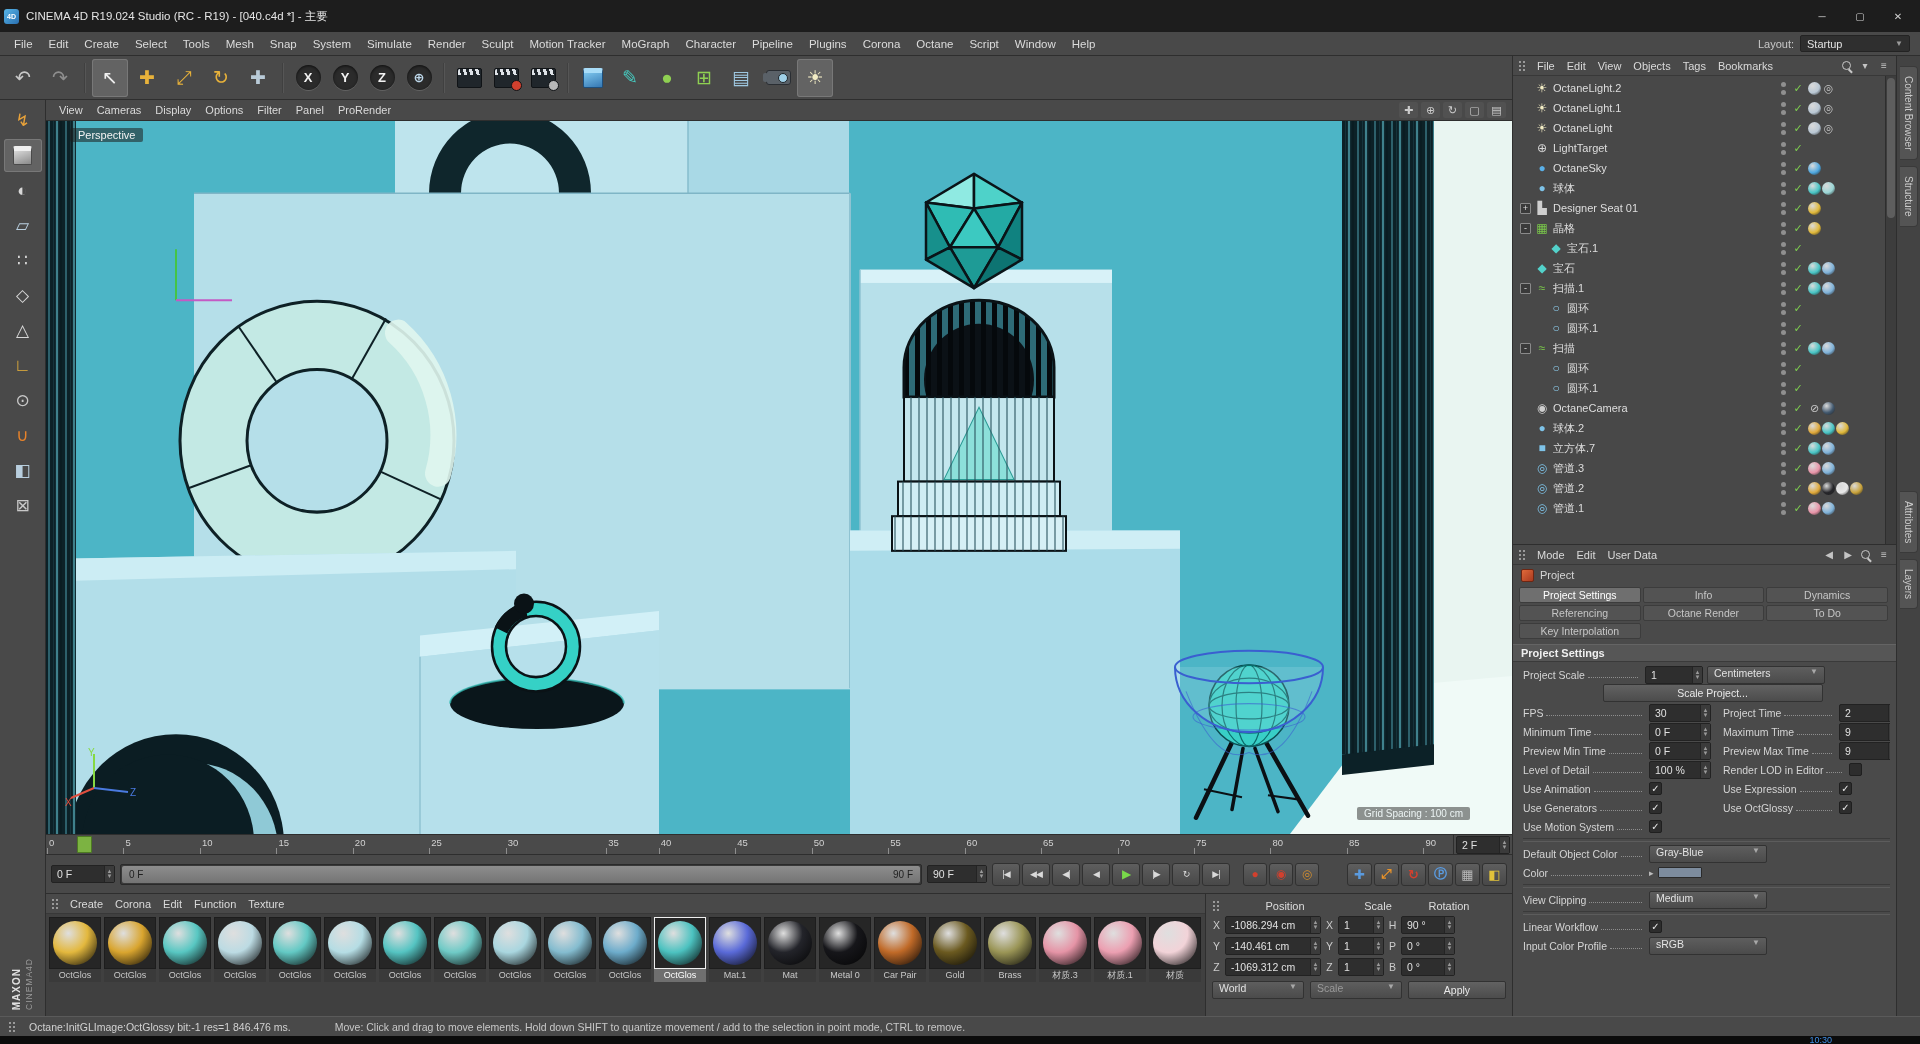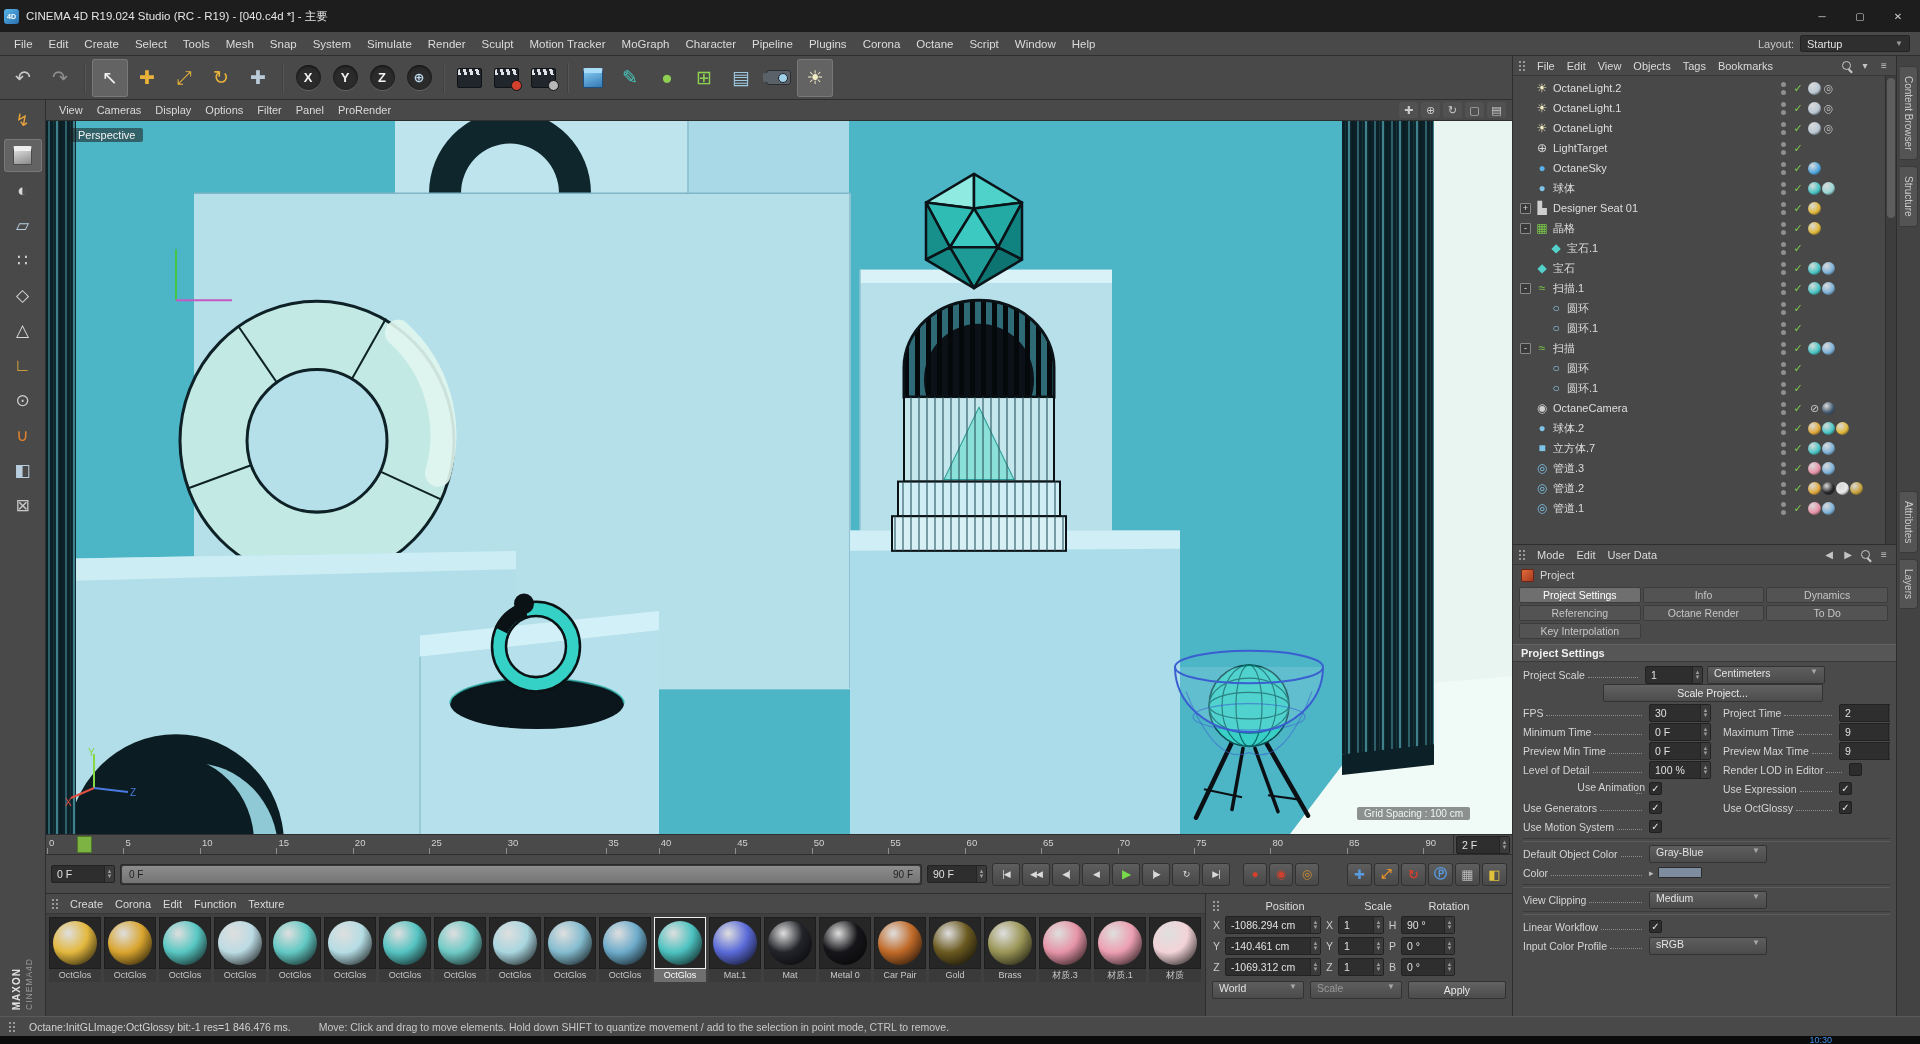--- a/index.html
+++ b/index.html
@@ -166,21 +166,21 @@
 
 
 .right-tabs{width:24px;background:#434343;border-left:1px solid #2e2e2e;display:flex;flex-direction:column;align-items:center;padding-top:10px;flex:none}
 .dock-tab{writing-mode:vertical-rl;background:#545454;border:1px solid #3a3a3a;border-left:none;border-radius:0 4px 4px 0;
  color:#cccccc;font-size:10px;padding:9px 3px;margin-bottom:6px;white-space:nowrap}
 .dock-tab.gap-top{margin-top:258px}
 
 
 .statusbar{height:20px;background:#494949;border-top:1px solid #5a5a5a;display:flex;align-items:center;gap:10px;padding:0 8px;font-size:10.5px;color:#d2d2d2;flex:none}
 .st-left{white-space:nowrap}
-.st-hint{white-space:nowrap;overflow:hidden;color:#c8c8c8;margin-left:18px}
+.st-hint{white-space:nowrap;overflow:hidden;color:#c8c8c8;margin-left:34px}
 .taskstrip{height:8px;background:#0b0b0b;display:flex;justify-content:flex-end;align-items:flex-start;padding-right:88px;overflow:hidden;flex:none}
 .clock{font-size:9px;color:#3f8fe8;line-height:9px}
 
 
 .i-search{width:12px;height:12px;position:relative;display:inline-block}
 .i-search::before{content:"";position:absolute;left:1px;top:1px;width:7px;height:7px;border:1.5px solid #c8c8c8;border-radius:50%}
 .i-search::after{content:"";position:absolute;right:0px;bottom:0px;width:5px;height:1.6px;background:#c8c8c8;transform:rotate(45deg)}
 </style>
 </head>
 <body>
@@ -1324,21 +1324,21 @@
               <div class="am-col r">
                 <span class="am-label" style="width: 122px;">
                   <span class="t">Render LOD in Editor</span>
                   <i class="leader"></i>
                 </span>
                 <span class="chk"></span>
               </div>
             </div>
             <div class="am-row">
               <div class="am-col l">
-                <span class="am-label" style="width: 122px; flex-direction: column;">
+                <span class="am-label" style="width: 122px;">
                   <span class="t">Use Animation</span>
                   <i class="leader"></i>
                 </span>
                 <span class="chk">✓</span>
               </div>
               <div class="am-col r">
                 <span class="am-label" style="width: 112px;">
                   <span class="t">Use Expression</span>
                   <i class="leader"></i>
                 </span>

